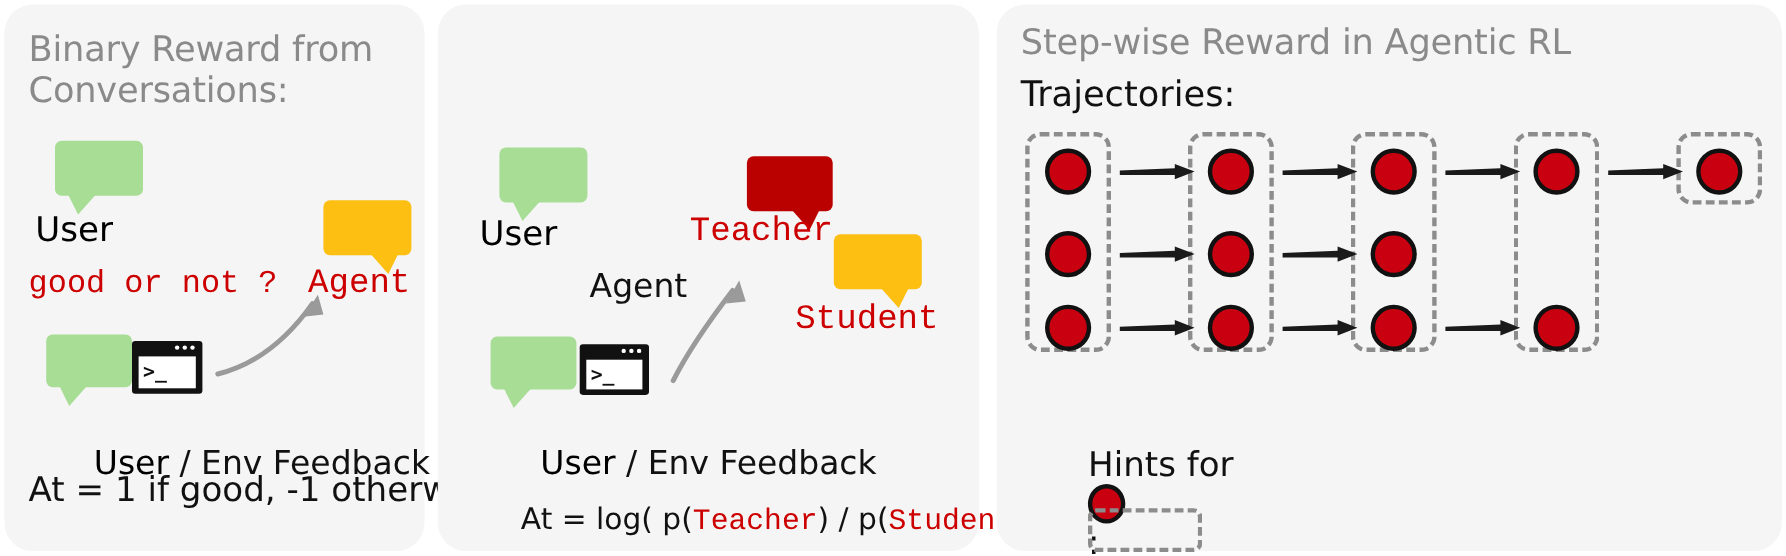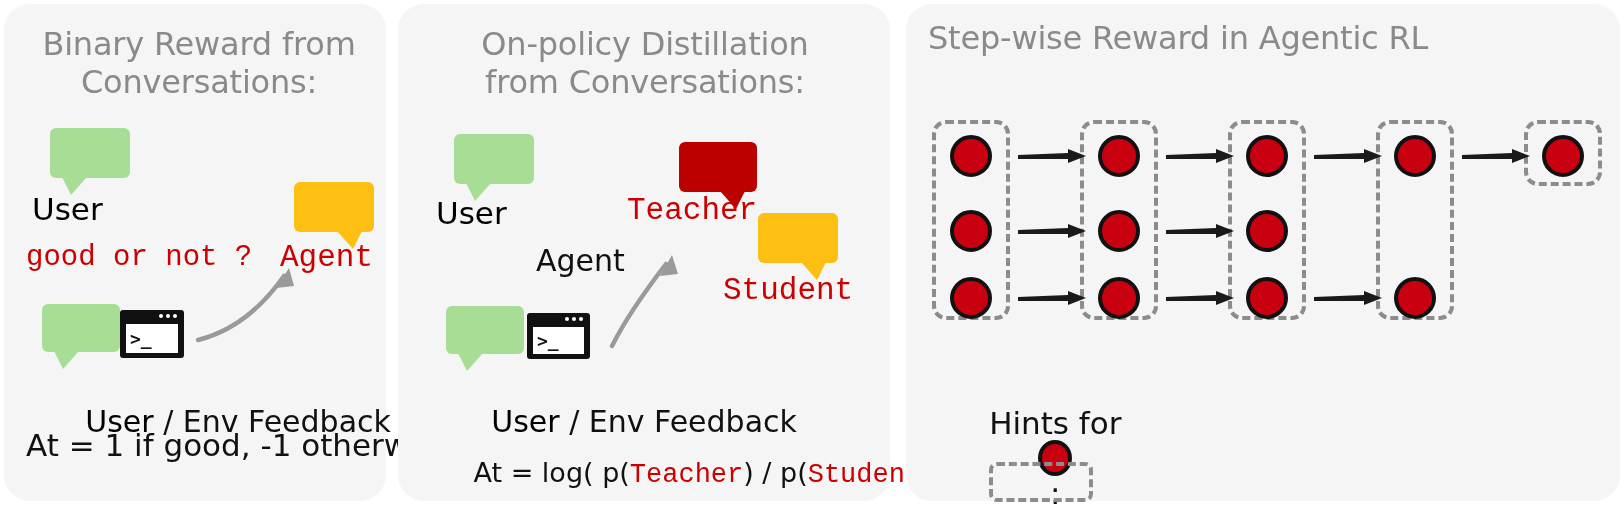--- a/index.html
+++ b/index.html
@@ -1,21 +1,21 @@
 <!DOCTYPE html>
 <html><head>
 <meta charset="utf-8">
 <style>
   html,body{margin:0;padding:0;background:#ffffff;}
   body{
     width:1624px;height:505px;
     font-family:"DejaVu Sans","Liberation Sans",sans-serif;
     overflow:hidden;
   }
-  #root{position:relative;width:1624px;height:505px;text-align:center;}
+  #root{position:relative;width:1624px;height:505px;}
 
   .card{
     position:absolute;
     background:#f5f5f5;
     border-radius:26px;
   }
   #card1{left:4px;  top:4px; width:382px; height:497px;}
   #card2{left:398px;top:4px; width:492px; height:497px;}
   #card3{left:906px;top:4px; width:714px; height:497px;}
 
@@ -143,22 +143,20 @@
 
     <div class="blk" style="left:24px;top:368px;font-size:30px;">
       <span class="grn">User</span><span class="blackt"> / Env Feedback</span>
     </div>
 
     <div class="blk blackt" style="left:22px;top:424px;font-size:31px;">At = 1 if good, -1 otherwise</div>
   </div>
 
   <div class="card" id="card2">
 
-    <div class="ttl" style="left:22px;top:22px;font-size:32px;width:450px;">On-policy Distillation
-from Conversations:</div>
 
     <div class="bub green left" style="left:56px;top:130px;width:80px;height:50px;">
       <div class="body"></div>
       <div class="tail"></div>
     </div>
     <div class="blk grn" style="left:38px;top:192px;font-size:31px;">User</div>
 
     <div class="bub darkred right" style="left:281px;top:138px;width:78px;height:50px;">
       <div class="body"></div>
       <div class="tail"></div>
@@ -199,20 +197,21 @@
     </div>
 
     <div class="blk" style="left:24px;top:424px;font-size:27px;">
       <span class="blackt">At = log( p(</span><span class="red">Teacher</span><span class="blackt">) / p(</span><span class="red">Student</span><span class="blackt">) )</span>
     </div>
   </div>
 
   <div class="card" id="card3">
 
     <div class="ttl" style="left:22px;top:16px;font-size:32px;">Step-wise Reward in Agentic RL</div>
+    <div class="blk blackt" style="left:22px;top:64px;font-size:32px;">Trajectories:</div>
 
     <div class="dbox" style="left:26px;top:116px;width:78px;height:200px;"></div>
     <div class="dbox" style="left:174px;top:116px;width:78px;height:200px;"></div>
     <div class="dbox" style="left:322px;top:116px;width:78px;height:200px;"></div>
     <div class="dbox" style="left:470px;top:116px;width:78px;height:200px;"></div>
     <div class="dbox" style="left:618px;top:116px;width:78px;height:66px;"></div>
 
     <div class="node" style="left:44px;top:131px;width:42px;height:42px;"></div>
     <div class="node" style="left:192px;top:131px;width:42px;height:42px;"></div>
     <div class="node" style="left:340px;top:131px;width:42px;height:42px;"></div>

